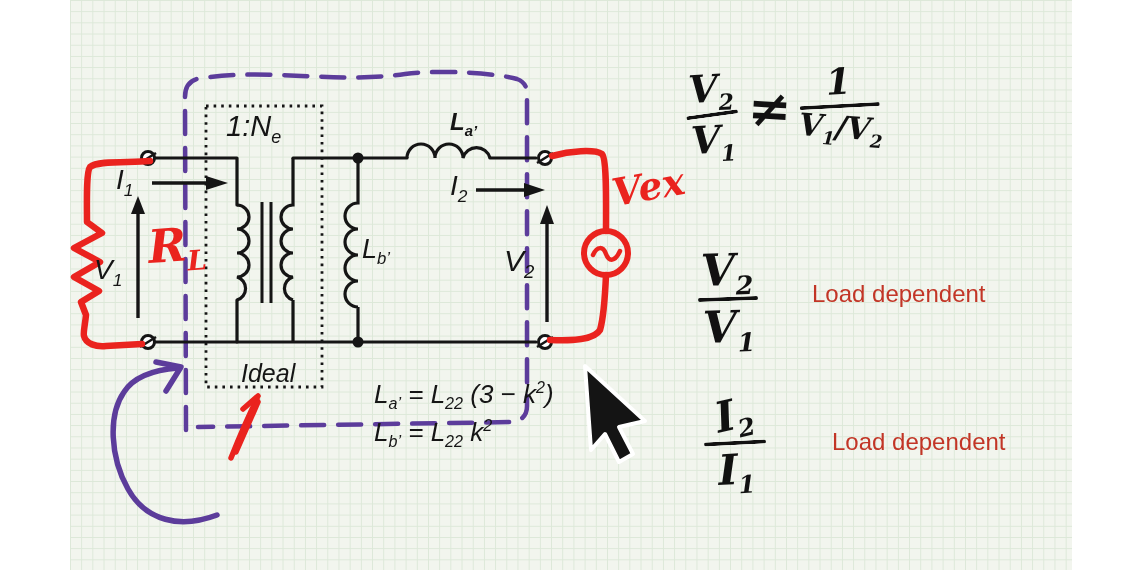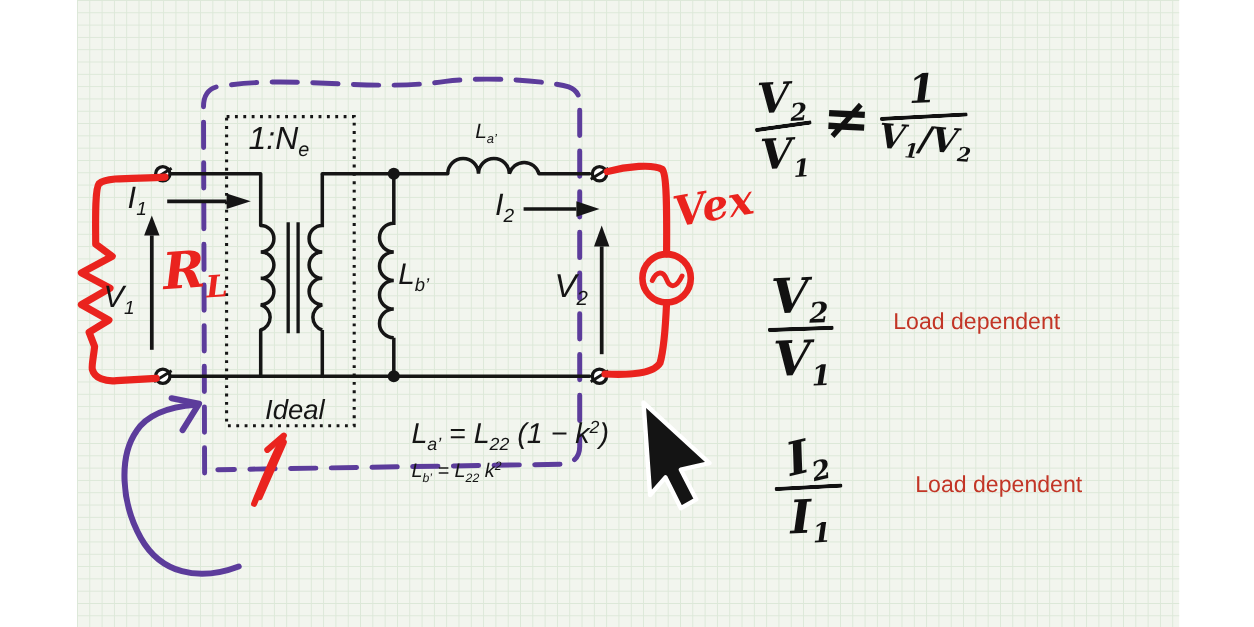--- a/index.html
+++ b/index.html
@@ -9,21 +9,21 @@
          background-image:linear-gradient(#dce8d8 1px,transparent 1px),
                           linear-gradient(90deg,#dce8d8 1px,transparent 1px);
          background-size:11.2px 11.2px;}
   svg.schematic{position:absolute;left:0;top:0;}
   .clabel{position:absolute;font-style:italic;color:#151515;line-height:1;}
   .clabel sub{font-size:62%;line-height:0;}
   .clabel sup{font-size:62%;line-height:0;}
   .handred{position:absolute;color:#ea231e;font-family:"DejaVu Serif","DejaVu Sans",serif;
            font-style:italic;font-weight:bold;line-height:1;}
   .handred sub{font-size:60%;line-height:0;}
-  .rednote{position:absolute;color:#c23526;font-size:21px;line-height:1;}
+  .rednote{position:absolute;color:#c23526;font-size:24px;line-height:1;}
   .handmath{position:absolute;color:#111;font-family:"DejaVu Serif","DejaVu Sans",serif;
             font-style:italic;font-weight:bold;line-height:1;}
   .handmath sub{font-size:58%;line-height:0;}
   .hfrac{text-align:center;}
   .hfrac .bar{height:0;border-top:4.5px solid #111;border-radius:3px;margin:5px auto 4px auto;}
   .ineq{display:flex;align-items:flex-start;transform:rotate(-3deg);}
   .ineq .neq{font-size:52px;margin:16px 6px 0 10px;transform:rotate(6deg);}
 </style>
 </head>
 <body>
@@ -99,21 +99,21 @@
       <path d="M217 515 C180 529 146 521 128 489 C110 457 108 415 124 392 C133 378 152 370 178 368"></path>
       <polyline points="156,362 181,367 166,391"></polyline>
     </g>
 
     <polygon points="585,366 591,450 605,434 619,462 633,454 619,427 645,421" fill="#141414" stroke="#ffffff" stroke-width="4" stroke-linejoin="round"></polygon>
   </svg>
 
   <div class="clabel" style="left:226px;top:112px;font-size:29px;">
     <span>1:N</span><sub>e</sub>
   </div>
-  <div class="clabel" style="left:432px;top:110px;font-size:19px;">
+  <div class="clabel" style="left:450px;top:110px;font-size:24px;font-weight:bold;">
     <span>L</span><sub>a’</sub>
   </div>
   <div class="clabel" style="left:362px;top:236px;font-size:27px;">
     <span>L</span><sub>b’</sub>
   </div>
   <div class="clabel" style="left:116px;top:166px;font-size:28px;">
     <span>I</span><sub>1</sub>
   </div>
   <div class="clabel" style="left:94px;top:256px;font-size:28px;">
     <span>V</span><sub>1</sub>
@@ -125,23 +125,23 @@
     <span>V</span><sub>2</sub>
   </div>
   <div class="clabel" style="left:241px;top:349px;font-size:25px;margin-top:12px;">Ideal</div>
 
   <div class="handred" style="left:148px;top:222px;font-size:46px;transform:rotate(-4deg);">
     <span>R</span><sub>L</sub>
   </div>
   <div class="handred" style="left:612px;top:168px;font-size:38px;transform:rotate(-10deg);">Vex</div>
 
   <div class="clabel" style="left:374px;top:381px;font-size:26px;">
-    <span>L</span><sub>a’</sub><span> = L</span><sub>22</sub><span> (1 − k</span><sup>2</sup><span>)</span>
+    <span>L</span><sub>a’</sub><span> = L</span><sub>22</sub><span> (3 − k</span><sup>2</sup><span>)</span>
   </div>
-  <div class="clabel" style="left:374px;top:419px;font-size:18px;font-style:italic;">
+  <div class="clabel" style="left:374px;top:419px;font-size:26px;font-style:italic;">
     <span>L</span><sub>b’</sub><span> = L</span><sub>22</sub><span> k</span><sup>2</sup>
   </div>
 
 
   <div class="handmath ineq" style="left:686px;top:66px;">
     <div class="hfrac">
       <div style="font-size:38px;">
         <span>V</span><sub>2</sub>
       </div>
       <div class="bar" style="width:52px;transform:rotate(-5deg);"></div>

